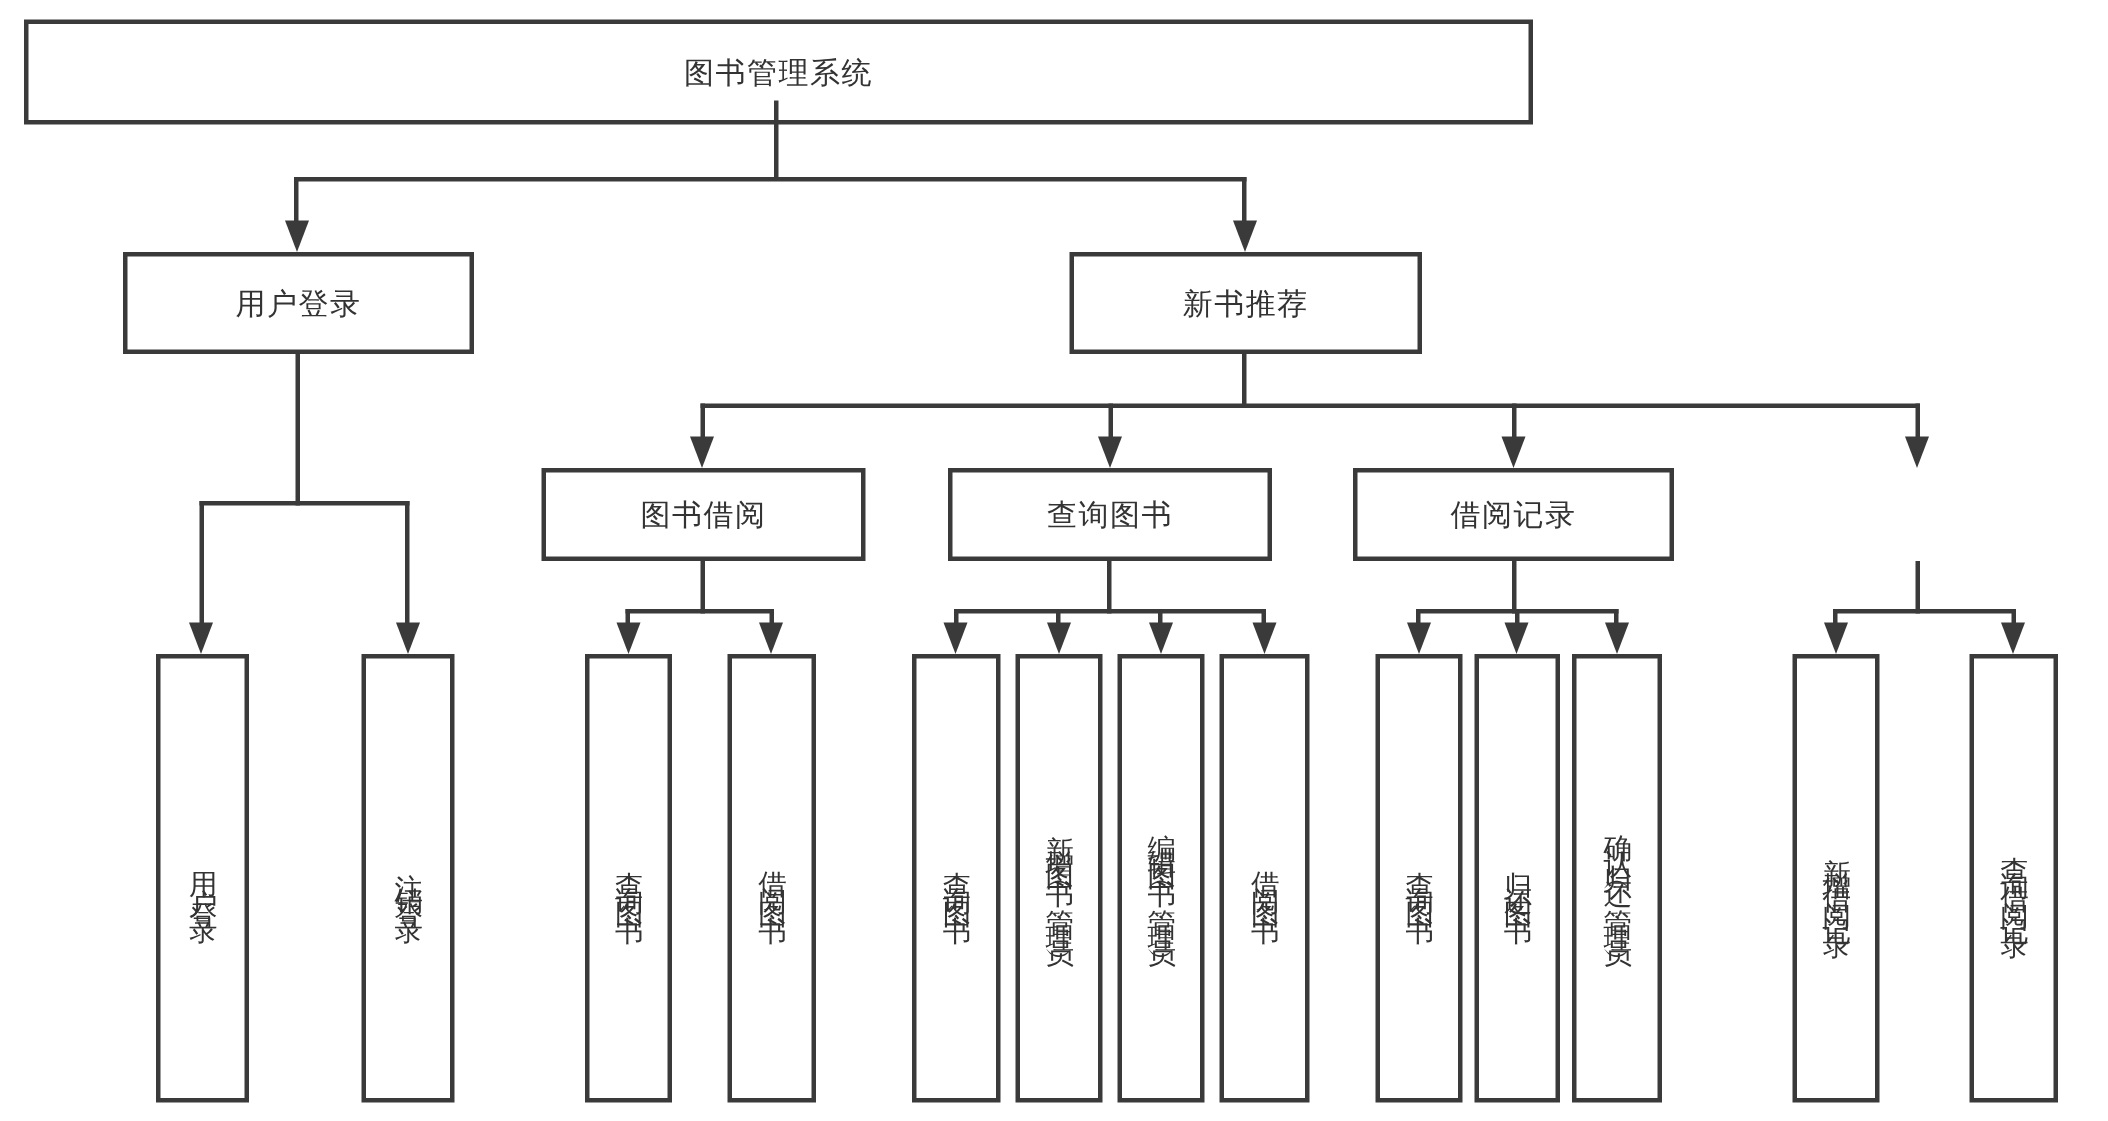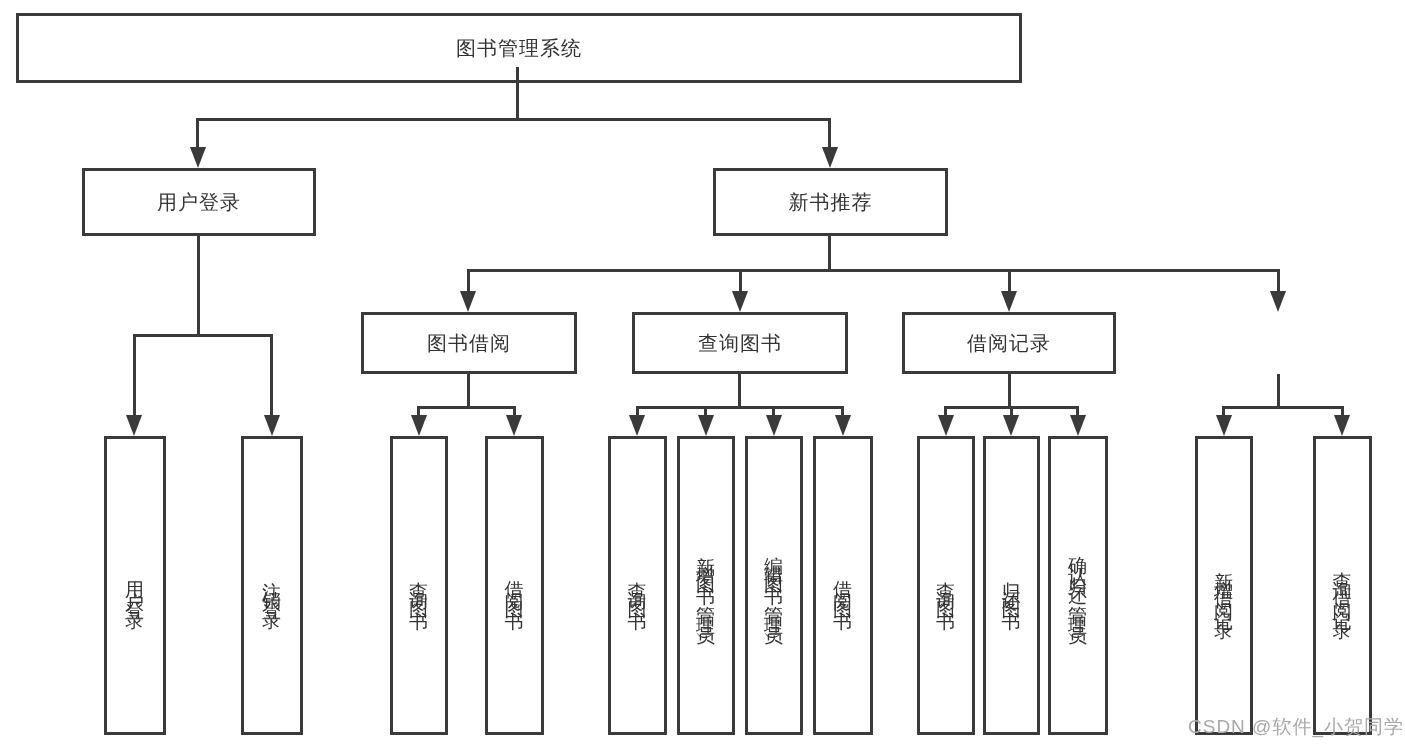--- a/index.html
+++ b/index.html
@@ -181,15 +181,14 @@
 
   <div class="vline" style="left:1277px; top:374px; height:35px;"></div>
   <div class="hline" style="left:1222px; top:406px; width:122px;"></div>
 
   <div class="vline" style="left:1222px; top:406px; height:14px;"></div>
   <div class="ahead" style="left:1216px; top:415px;"></div>
 
   <div class="vline" style="left:1341px; top:406px; height:14px;"></div>
   <div class="ahead" style="left:1334px; top:415px;"></div>
 
-  <div class="watermark">CSDN @软件_小贺同学</div>
 
 </div>
 
 </body></html>

